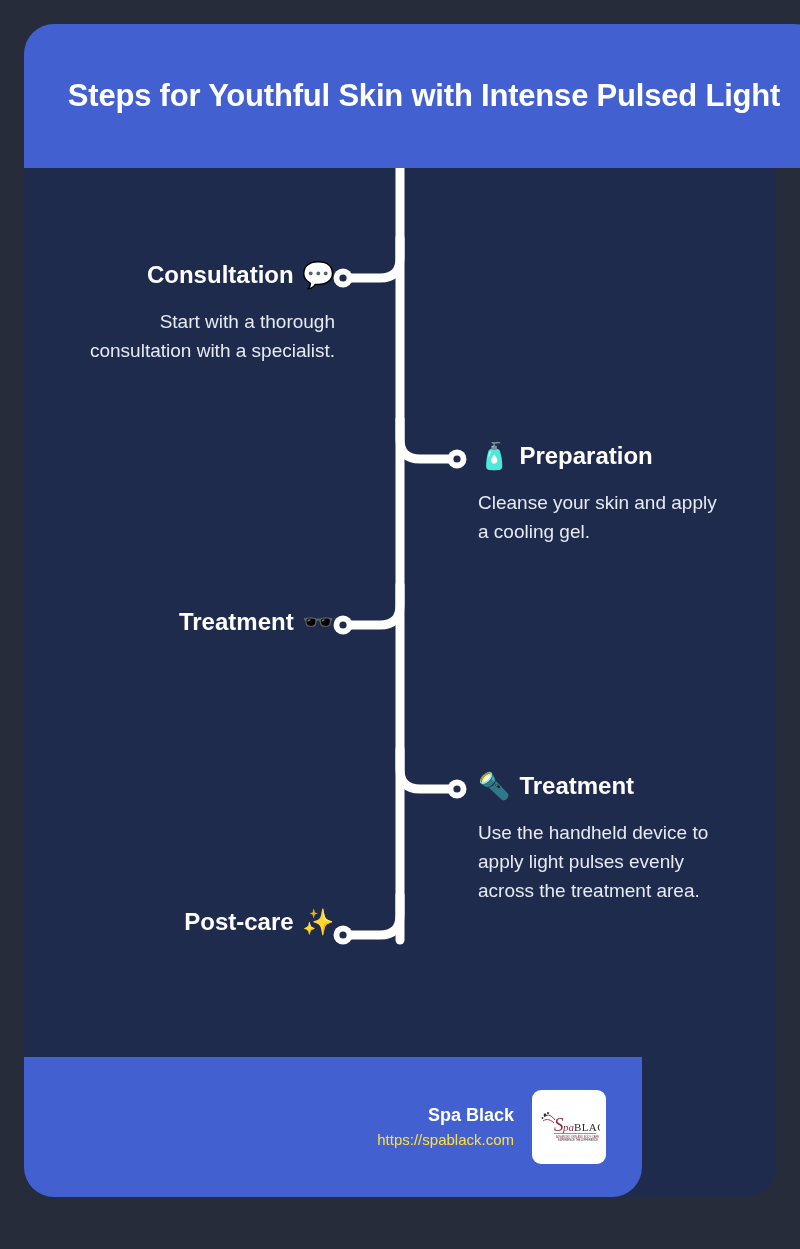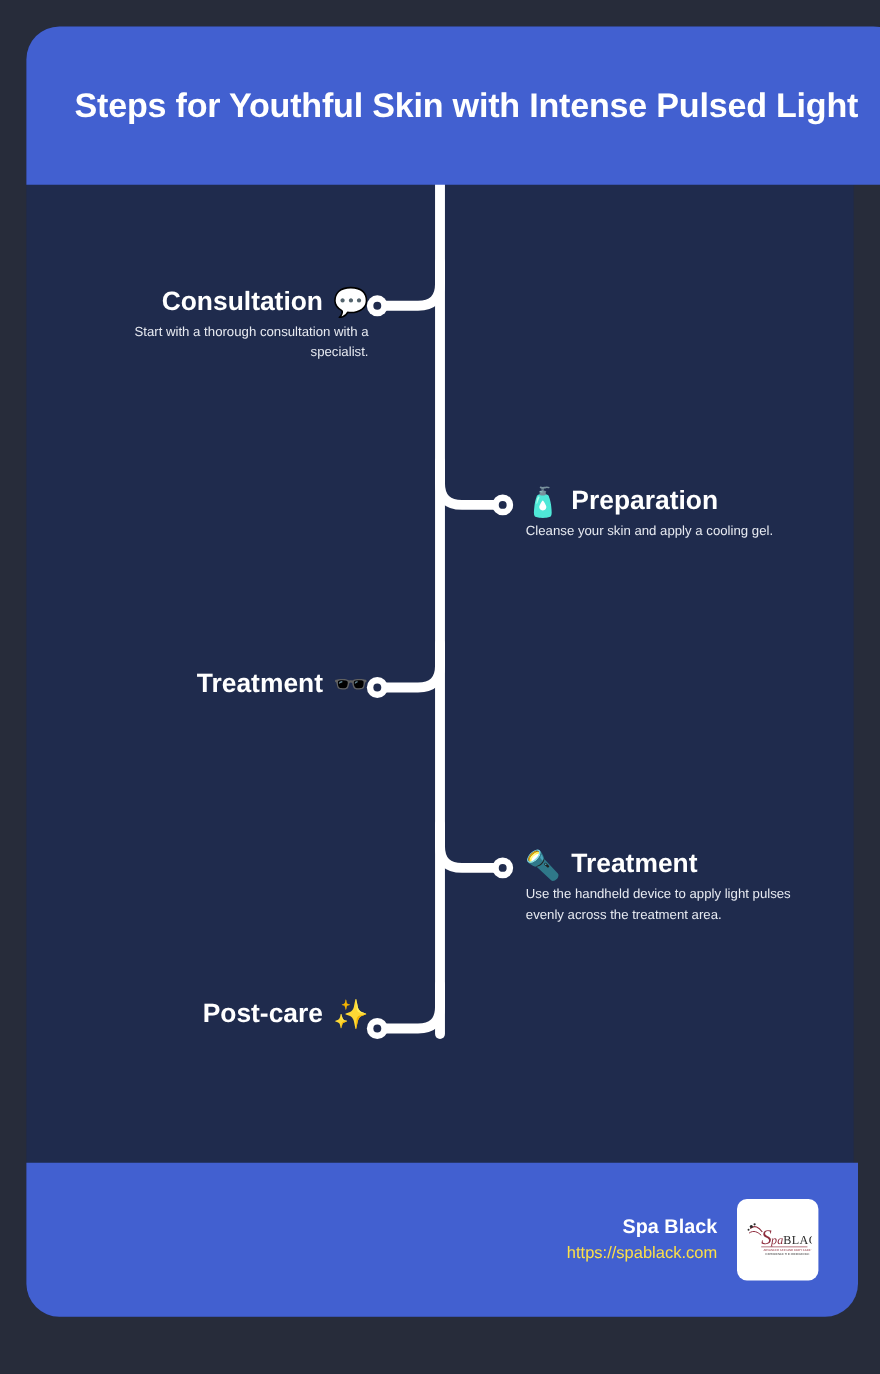--- a/index.html
+++ b/index.html
@@ -82,35 +82,35 @@
   }
   .step-icon {
     font-size:26px;
     line-height:1;
     display:inline-block;
   }
   .step.left .step-icon { order:2; }
   .step.left .step-title { order:1; }
   .step-desc {
     color:#e7eaf1;
-    font-size:12px;
+    font-size:19px;
     line-height:1.52;
-    margin-top:4px;
+    margin-top:20px;
   }
   
   #step-1 { top:262px; }
   #step-2 { top:443px; }
   #step-3 { top:609px; }
   #step-4 { top:773px; }
   #step-5 { top:909px; }
   
   .footer {
     position:absolute;
     left:24px; top:1057px;
-    width:756px; height:140px;
+    width:618px; height:140px;
     background:#4260d0;
     border-radius:0 0 30px 30px;
     display:flex;
     align-items:center;
     justify-content:flex-end;
     padding-right:36px;
     gap:18px;
     z-index:4;
   }
   .footer-text { text-align:right; }

